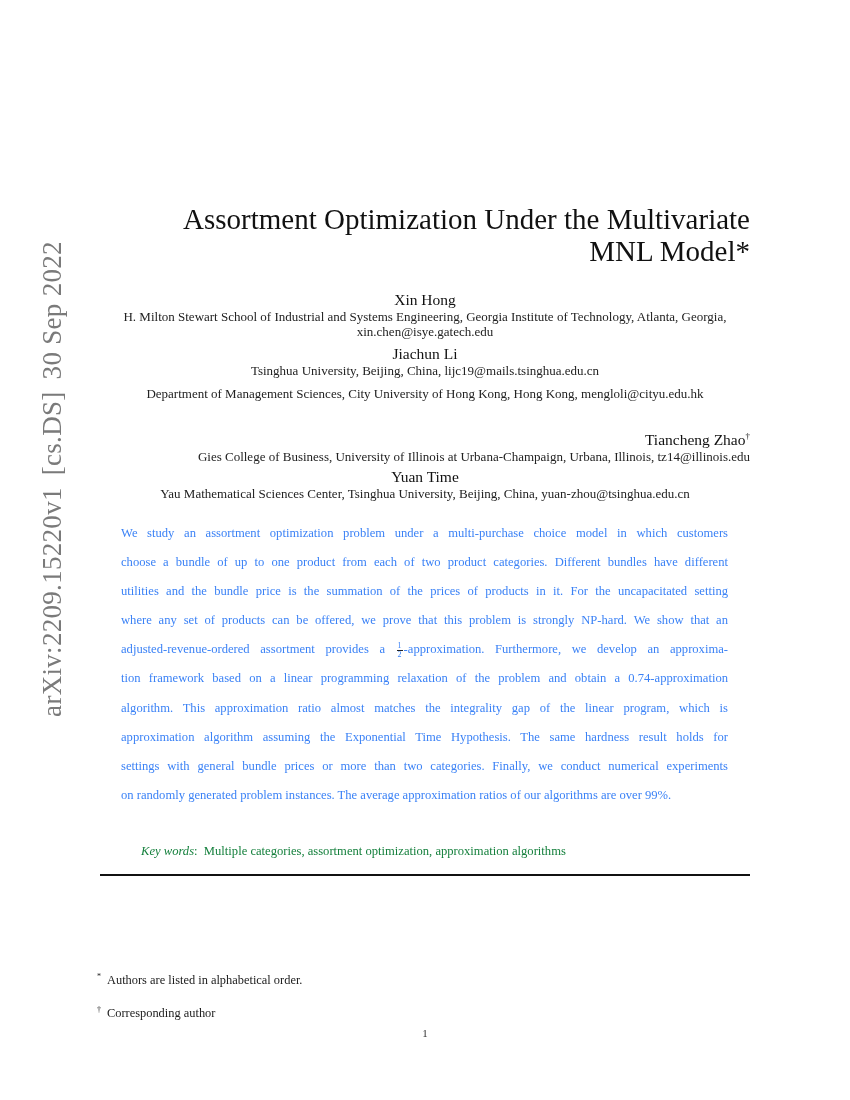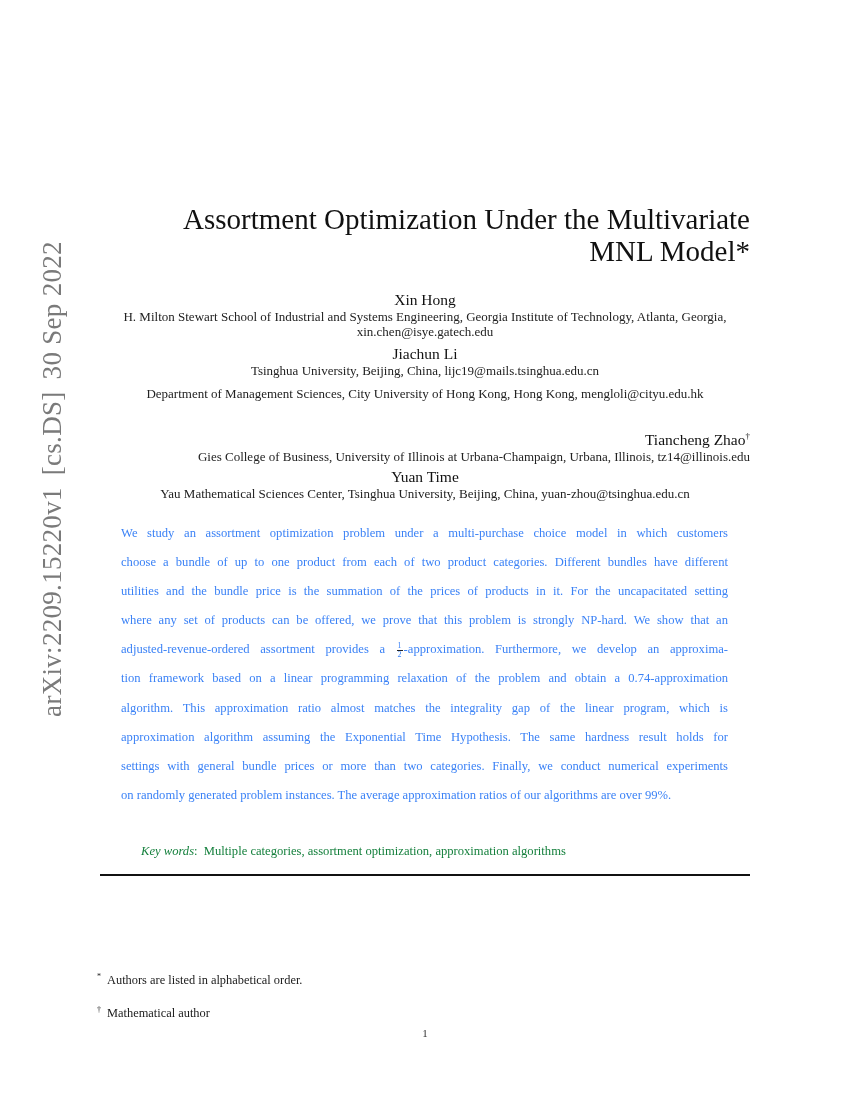--- a/index.html
+++ b/index.html
@@ -130,17 +130,17 @@
   <span>Multiple categories, assortment optimization, approximation algorithms</span>
 </div>
 
 <div class="rule"></div>
 
 <div class="footnotes">
   <div class="footnote">
     <sup>*</sup><span>Authors are listed in alphabetical order.</span>
   </div>
   <div class="footnote">
-    <sup>†</sup><span>Mathematical author</span>
+    <sup>†</sup><span>Corresponding author</span>
   </div>
 </div>
 
 <div class="page-number">1</div>
 
 </body></html>

